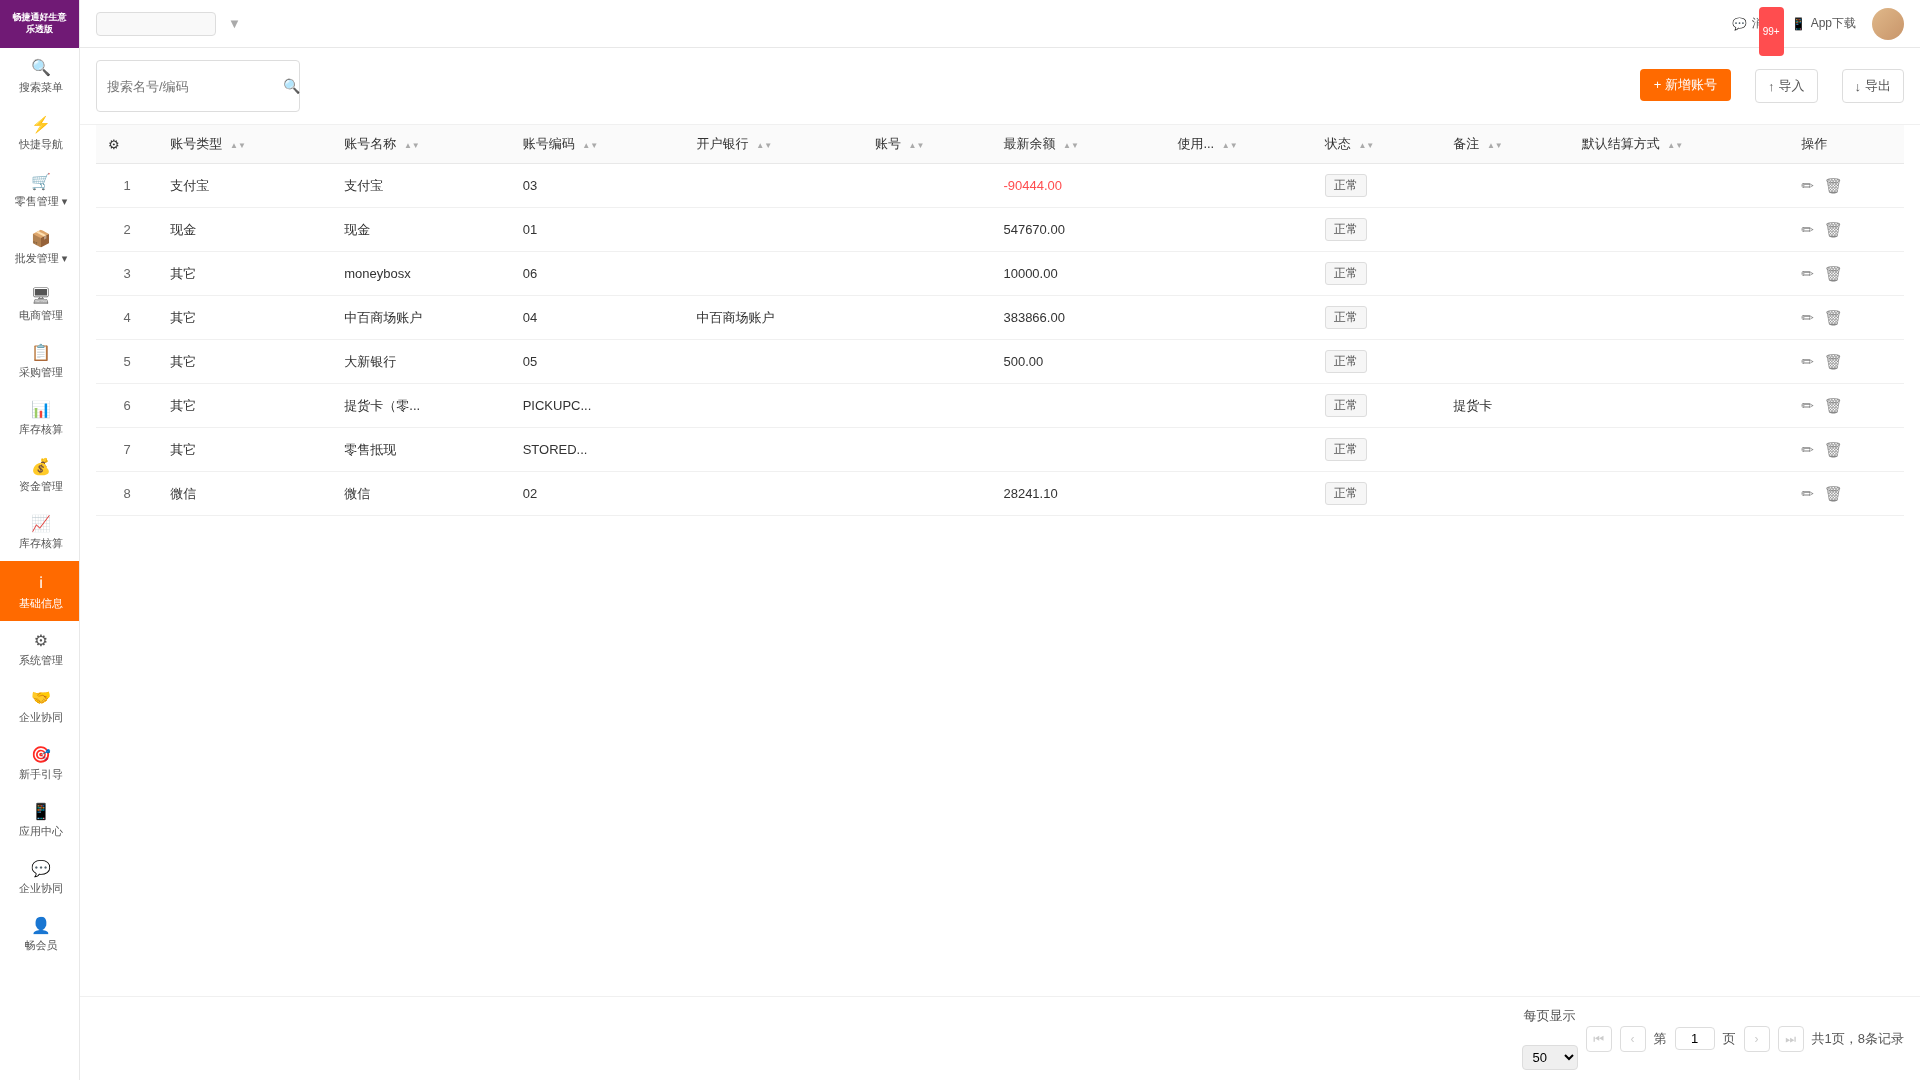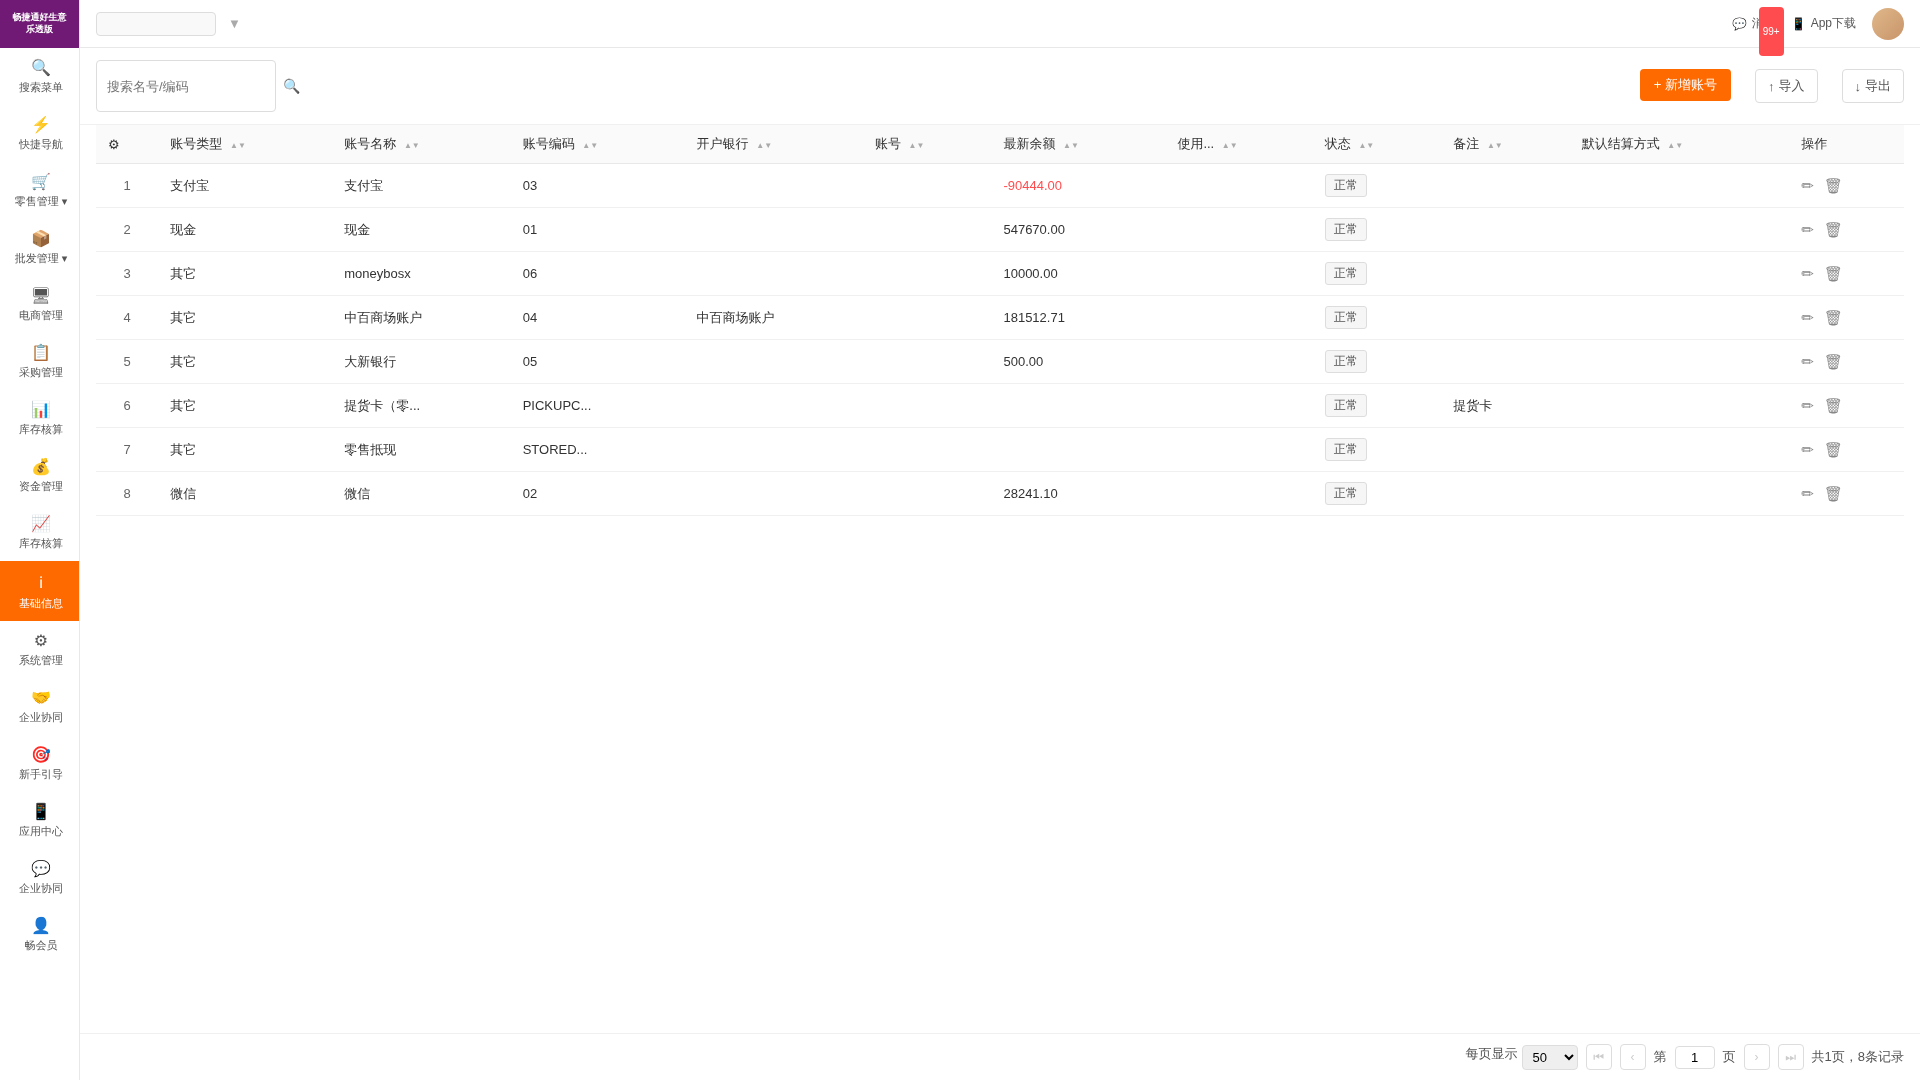--- a/index.html
+++ b/index.html
@@ -139,21 +139,21 @@
       flex-shrink: 0;
     }
     .toolbar-left { display: flex; align-items: center; gap: 8px; }
     .search-box {
       display: flex;
       align-items: center;
       border: 1px solid #ddd;
       border-radius: 4px;
       padding: 17px 10px;
       background: #fff;
-      width: 180px;
+      width: 204px;
     }
     .search-box input { border: none; background: transparent; outline: none; font-size: 13px; flex: 1; }
     .search-icon { color: #aaa; font-size: 14px; }
     .toolbar-right { display: flex; align-items: flex-start; gap: 24px; }
     .btn-primary {
       background: #ff6a00;
       color: #fff;
       border: none;
       border-radius: 4px;
       padding: 7px 14px;
@@ -215,21 +215,21 @@
       display: flex;
       align-items: center;
       justify-content: flex-end;
       padding: 10px 16px;
       gap: 8px;
       border-top: 1px solid #f0f0f0;
       flex-shrink: 0;
       color: #555;
       font-size: 13px;
     }
-    .pagination .per-page { display: flex; align-items: flex-start; gap: 4px; }
+    .pagination .per-page { display: flex; align-items: center; gap: 20px; flex-direction: column; }
     .per-page select { border: 1px solid #ddd; border-radius: 4px; padding: 3px 6px; font-size: 13px; }
     .page-btn {
       width: 26px; height: 26px; border: 1px solid #ddd; background: #fff;
       border-radius: 4px; cursor: pointer; display: flex; align-items: center;
       justify-content: center; color: #555; font-size: 12px;
     }
     .page-btn.disabled { color: #ccc; cursor: not-allowed; }
     .page-input { width: 40px; border: 1px solid #ddd; border-radius: 4px; padding: 3px 6px; text-align: center; font-size: 13px; }
     .total-info { color: #555; }
 
@@ -440,21 +440,21 @@
       </div>
     </td>
             </tr>
             <tr>
               <td class="row-num">4</td>
               <td>其它</td>
               <td>中百商场账户</td>
               <td>04</td>
               <td>中百商场账户</td>
               <td></td>
-              <td class="">181512.71</td>
+              <td class="">383866.00</td>
               <td></td>
               <td><span class="status-badge">正常</span></td>
               <td></td>
               <td></td>
               <td>
       <div class="action-icons">
         <span class="action-icon" title="编辑">✏</span>
         <span class="action-icon" title="删除">🗑</span>
       </div>
     </td>

